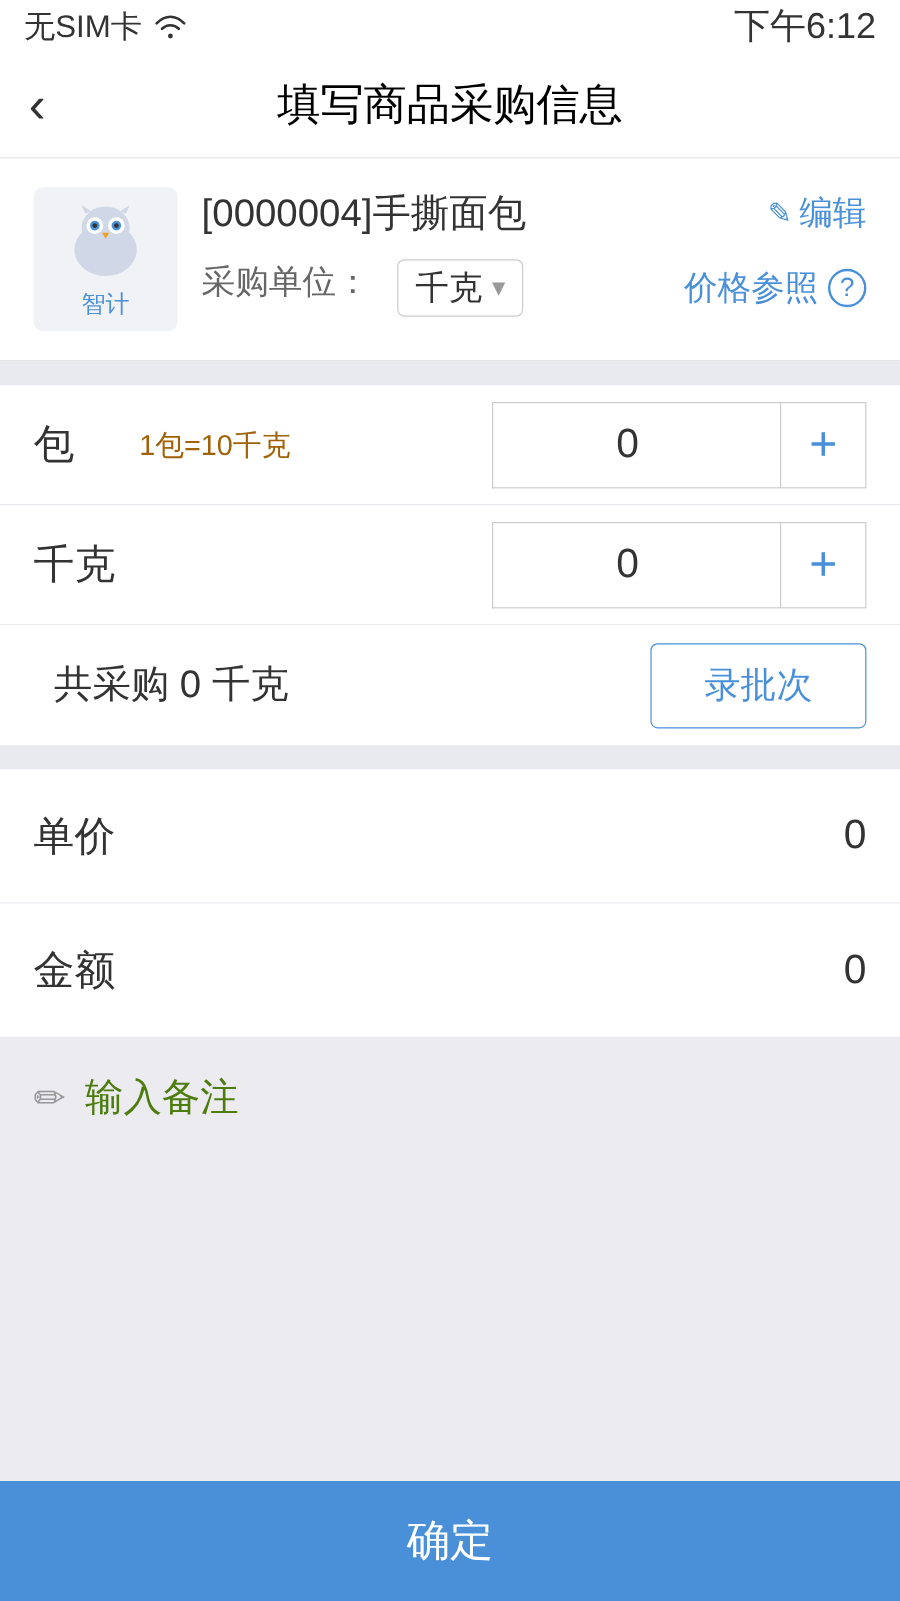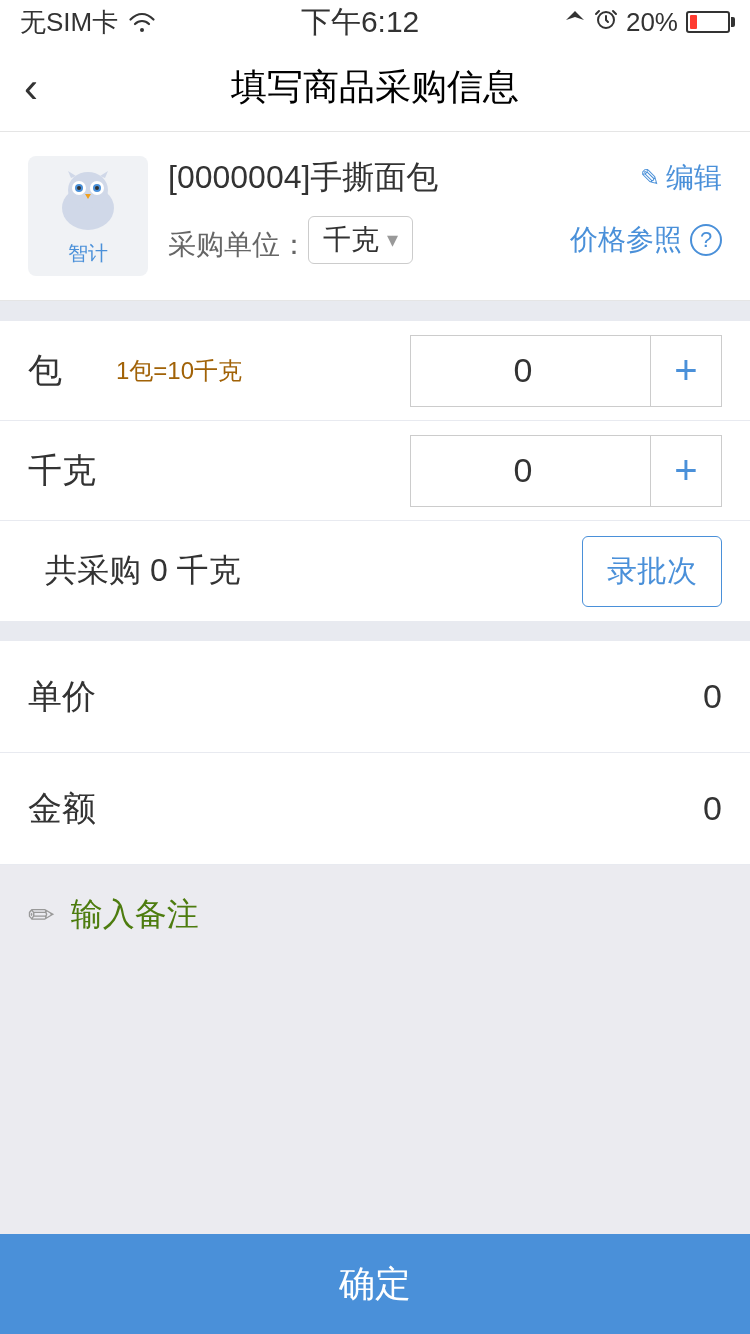--- a/index.html
+++ b/index.html
@@ -270,21 +270,21 @@
     }
     .summary-text {
       font-size: 32px;
       color: #333;
       margin-left: 17px;
     }
     .batch-btn {
       border: 1px solid #4a90d9;
       color: #4a90d9;
       background: #fff;
-      padding: 14px 24px;
+      padding: 14px 44px;
       font-size: 30px;
       border-radius: 6px;
       cursor: pointer;
     }
 
     
     .price-section {
       background: #fff;
       margin-top: 0;
     }
@@ -364,40 +364,20 @@
     <span>无SIM卡</span>
     <span>
       <svg width="28" height="22" viewBox="0 0 28 22" fill="none">
         <path d="M14 17a2 2 0 1 1 0 4 2 2 0 0 1 0-4z" fill="#333"></path>
         <path d="M7 13c1.9-1.9 4.5-3 7-3s5.1 1.1 7 3" stroke="#333" stroke-width="2.2" stroke-linecap="round" fill="none"></path>
         <path d="M2.5 8.5C6.2 4.8 10 3 14 3s7.8 1.8 11.5 5.5" stroke="#333" stroke-width="2.2" stroke-linecap="round" fill="none"></path>
       </svg>
     </span>
   </div>
   <div class="status-center">下午6:12</div>
-  <div class="status-right">
-    <span>
-      <svg width="22" height="22" viewBox="0 0 22 22" fill="none">
-        <path d="M11 2L20 11L11 8L2 11L11 2Z" fill="#333"></path>
-      </svg>
-    </span>
-    <span>
-      <svg width="24" height="24" viewBox="0 0 24 24" fill="none">
-        <circle cx="12" cy="13" r="8" stroke="#333" stroke-width="2" fill="none"></circle>
-        <path d="M12 9v4l2 2" stroke="#333" stroke-width="2" stroke-linecap="round"></path>
-        <path d="M5 4L2 7M19 4l3 3" stroke="#333" stroke-width="2" stroke-linecap="round"></path>
-      </svg>
-    </span>
-    <span>20%</span>
-    <div class="battery-icon">
-      <div class="battery-body">
-        <div class="battery-fill"></div>
-      </div>
-    </div>
-  </div>
 </div>
 
 <div class="nav-bar">
   <span class="nav-back">‹</span>
   <span class="nav-title">填写商品采购信息</span>
 </div>
 
 <div class="content-wrap">
 
   <div class="product-card">
@@ -426,21 +406,21 @@
     </div>
     <div class="product-info">
       <div class="product-header">
         <span class="product-name">[0000004]手撕面包</span>
         <span class="edit-link">
           <span class="edit-icon">✎</span>
           <span>编辑</span>
         </span>
       </div>
       <div class="product-unit-row">
-        <div style="display:flex;align-items:flex-end;">
+        <div style="display:flex;align-items:flex-start;gap:23px;">
           <span class="unit-label">采购单位：</span>
           <div class="unit-select">
             <span>千克</span>
             <span class="unit-arrow">▾</span>
           </div>
         </div>
         <div class="price-ref">
           <span>价格参照</span>
           <div class="price-ref-help">?</div>
         </div>

